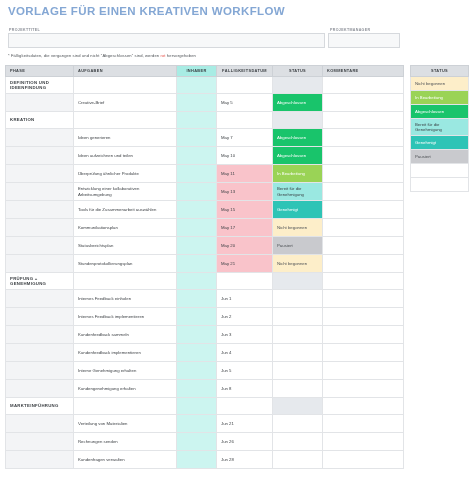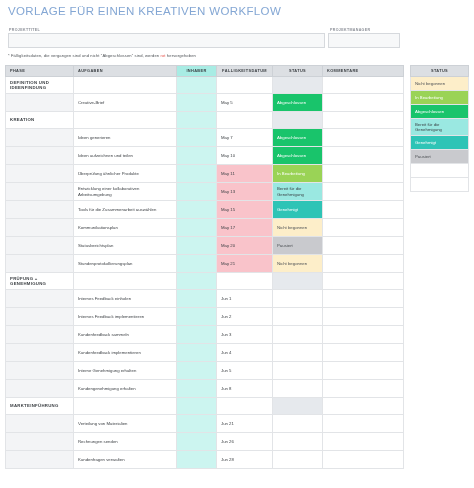--- a/index.html
+++ b/index.html
@@ -15,21 +15,21 @@
     width: 474px; height: 488px;
     background: #ffffff;
     overflow: hidden;
   }
 
   
   .title {
     position: absolute;
     left: 8px; top: 5px;
     font-size: 11.5px;
-    font-weight: normal;
+    font-weight: bold;
     letter-spacing: 0.35px;
     color: #84a7d4;
     white-space: nowrap;
   }
 
   
   .field-label {
     position: absolute;
     font-size: 3.6px;
     font-weight: bold;

